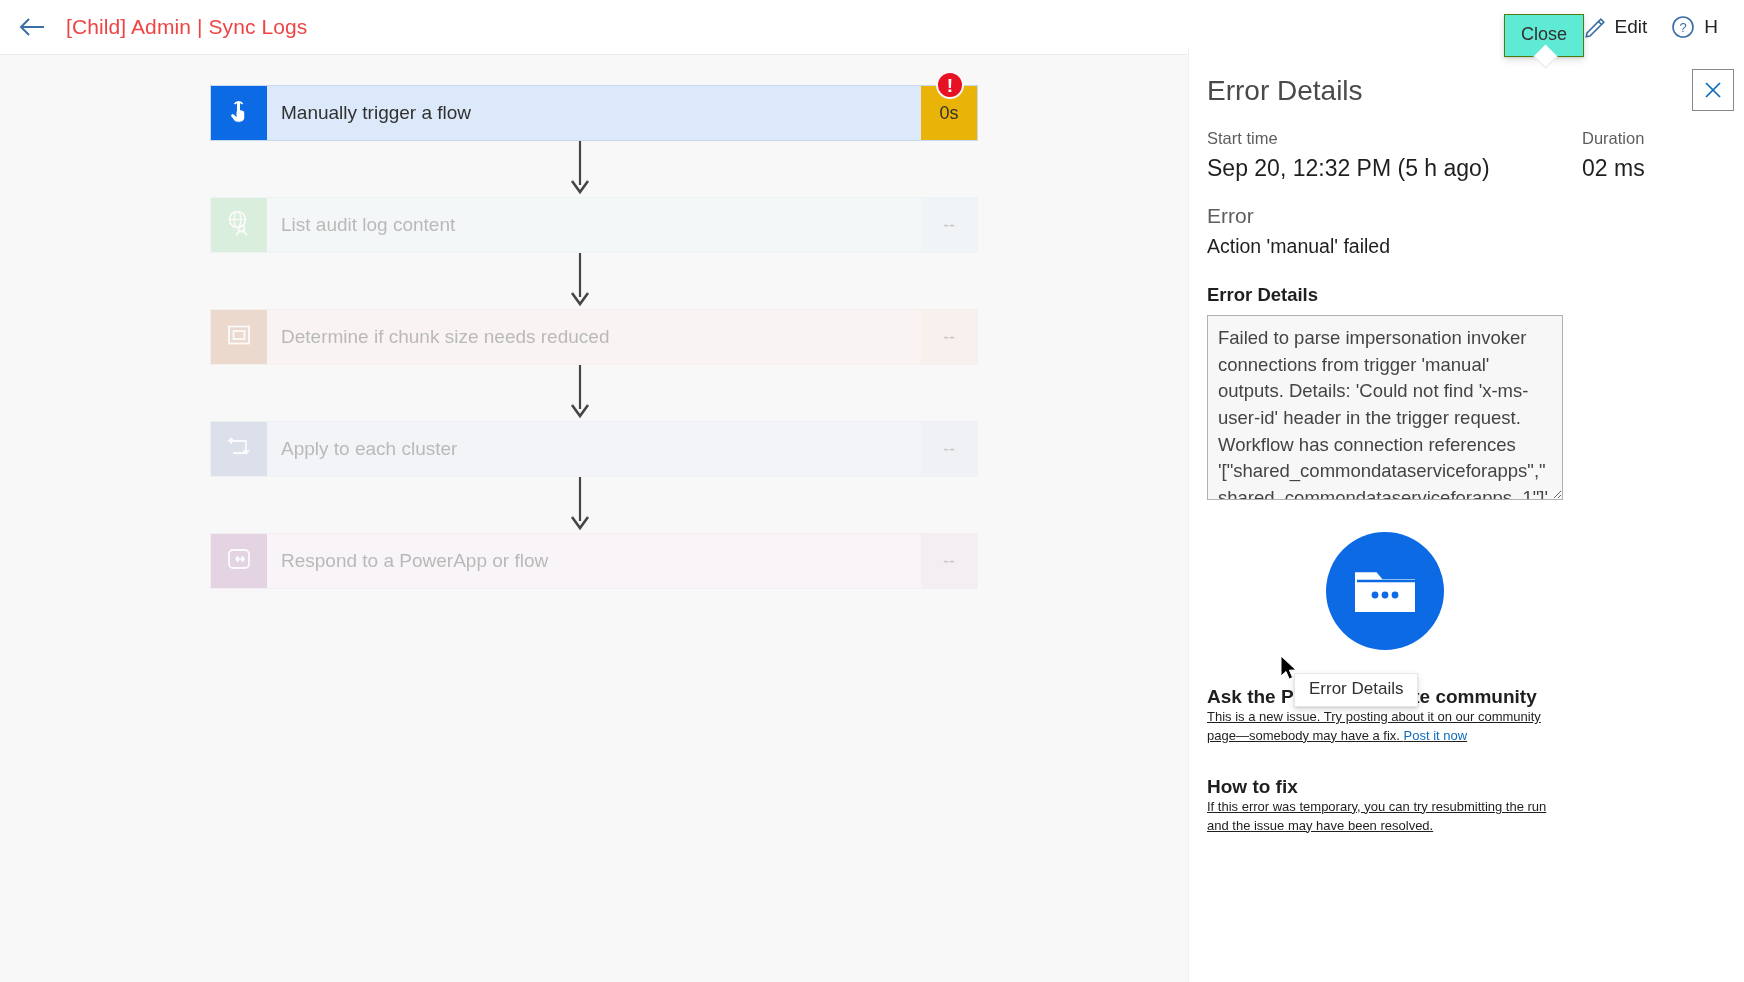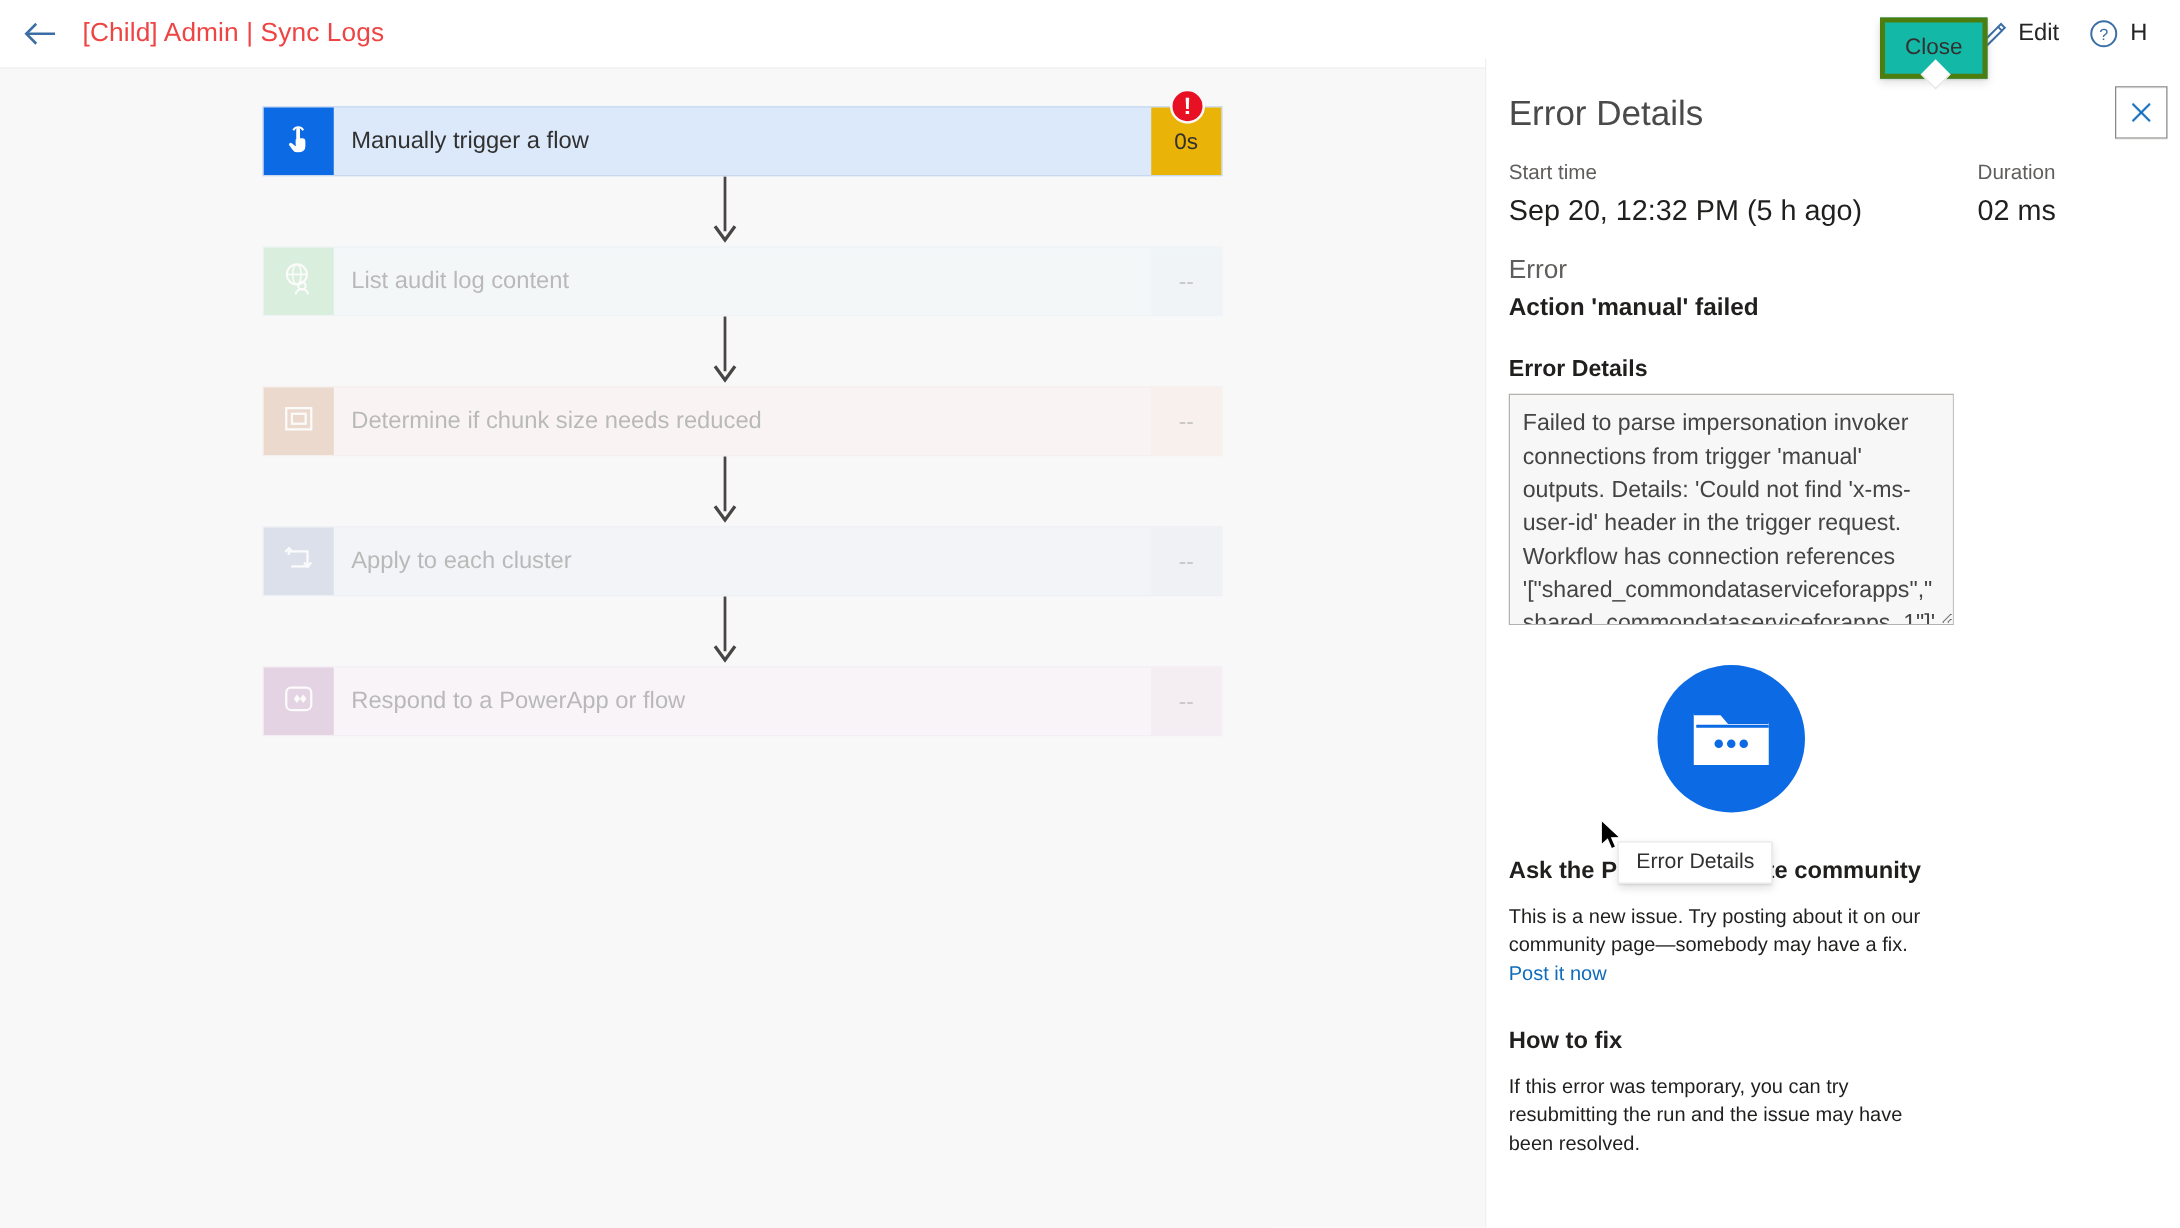--- a/index.html
+++ b/index.html
@@ -56,22 +56,22 @@
     white-space: nowrap;
   }
   .cmd-btn .label { color: #242424; font-size: 19px; }
   .cmd-btn svg { display: block; }
 
   
   .close-tooltip {
     position: absolute;
     top: 14px;
     left: 1504px;
-    background: #14b8a6;
-    border: 4px solid #4d7c0f;
+    background: #5eead4;
+    border: 1px solid #4d7c0f;
     box-shadow: 0 3.2px 7.2px rgba(0,0,0,0.13), 0 0.6px 1.8px rgba(0,0,0,0.11);
     padding: 9px 16px 11px 16px;
     font-size: 18px;
     color: #323130;
     z-index: 60;
     white-space: nowrap;
   }
   .close-tooltip::after {
     content: "";
     position: absolute;
@@ -236,21 +236,20 @@
   }
   .section-label {
     font-size: 21px;
     color: #605e5c;
     margin-bottom: 7px;
   }
   .error-summary {
     font-size: 19.5px;
     color: #201f1e;
     margin-bottom: 26px;
-    font-weight: bold;
   }
   .sub-heading {
     font-size: 18.5px;
     font-weight: bold;
     color: #201f1e;
     margin-bottom: 9px;
   }
   .error-textarea {
     width: 356px;
     height: 185px;
@@ -281,25 +280,25 @@
     justify-content: center;
   }
 
   .community-heading {
     margin-top: 36px;
     font-size: 19px;
     font-weight: bold;
     color: #201f1e;
   }
   .body-text {
-    margin-top: 14px;
     width: 352px;
-    font-size: 16px;
+    font-size: 13px;
     line-height: 1.45;
     color: #201f1e;
+    text-decoration: underline;
   }
   .link {
     color: #0f6cbd;
     cursor: pointer;
   }
   .howto-heading {
     margin-top: 30px;
     font-size: 19px;
     font-weight: bold;
     color: #201f1e;

